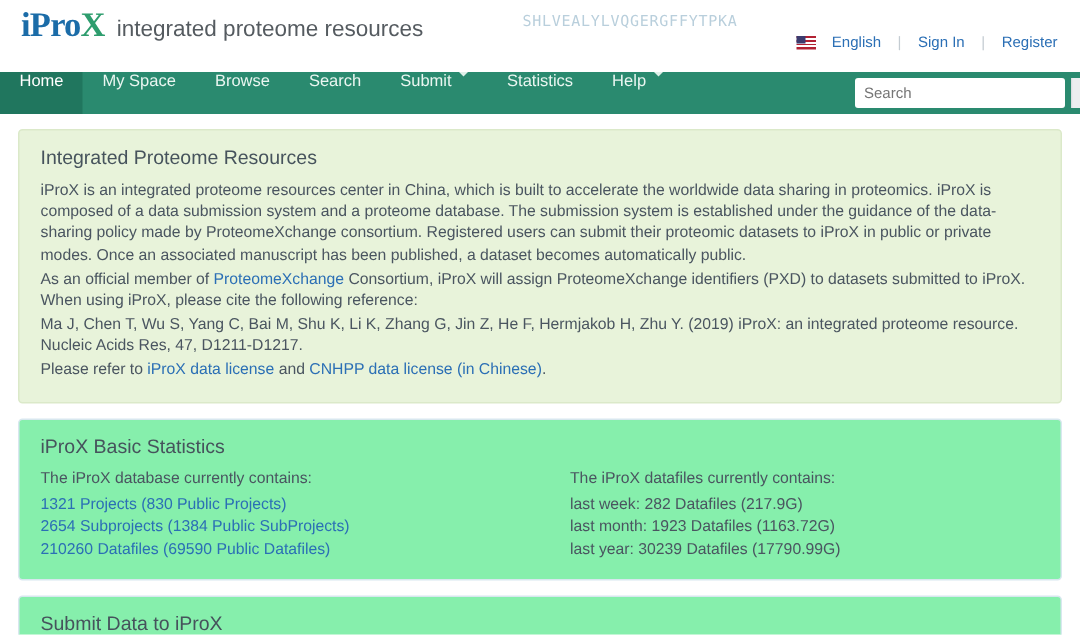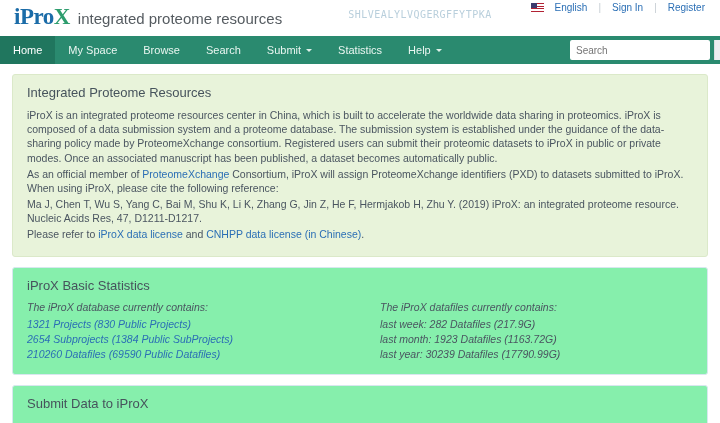--- a/index.html
+++ b/index.html
@@ -9,21 +9,21 @@
     background: #ffffff;
     font-family: "Liberation Sans", sans-serif;
     font-size: 11px;
     color: #333;
     overflow: hidden;
   }
 
   
   .header {
     position: relative;
-    height: 36px;
+    height: 48px;
     background: #ffffff;
     border-bottom: 0;
   }
   .logo-wrap {
     position: absolute;
     left: 14px; top: 4px;
     display: flex;
     align-items: baseline;
   }
   .logo-main {
@@ -49,21 +49,21 @@
     font-size: 10px;
     color: #b9cfdc;
     letter-spacing: 0.5px;
     white-space: nowrap;
     overflow: hidden;
     width: 260px;
     text-align: center;
   }
   .header-right {
     position: absolute;
-    right: 10px; top: 2px;
+    right: 10px; top: 23px;
     display: flex;
     align-items: center;
     gap: 6px;
     font-size: 10px;
   }
   .flag {
     width: 13px; height: 9px;
     background: linear-gradient(to bottom,
       #b22234 0 14%, #fff 14% 28%, #b22234 28% 42%, #fff 42% 56%,
       #b22234 56% 70%, #fff 70% 85%, #b22234 85% 100%);
@@ -88,21 +88,20 @@
   
   .navbar {
     height: 28px;
     background: #2a8a6f;
     display: flex;
     align-items: stretch;
     position: relative;
   }
   .nav-item {
     display: flex;
-    align-items: center;
     padding: 0 13px;
     color: #eaf6f1;
     font-size: 11px;
     white-space: nowrap;
     cursor: pointer;
   }
   .nav-item.active {
     background: #20765e;
     color: #ffffff;
   }
@@ -178,21 +177,20 @@
     color: #2b6fb5;
     text-decoration: none;
   }
   .ref-line { margin-top: 2px; }
 
   
   .stats-cols {
     display: flex;
     gap: 40px;
     margin-top: 4px;
-    font-style: italic;
   }
   .stats-col {
     flex: 1;
   }
   .stats-col .heading {
     font-size: 10.5px;
     color: #4a5560;
     margin-bottom: 4px;
   }
   .stats-col .item {

